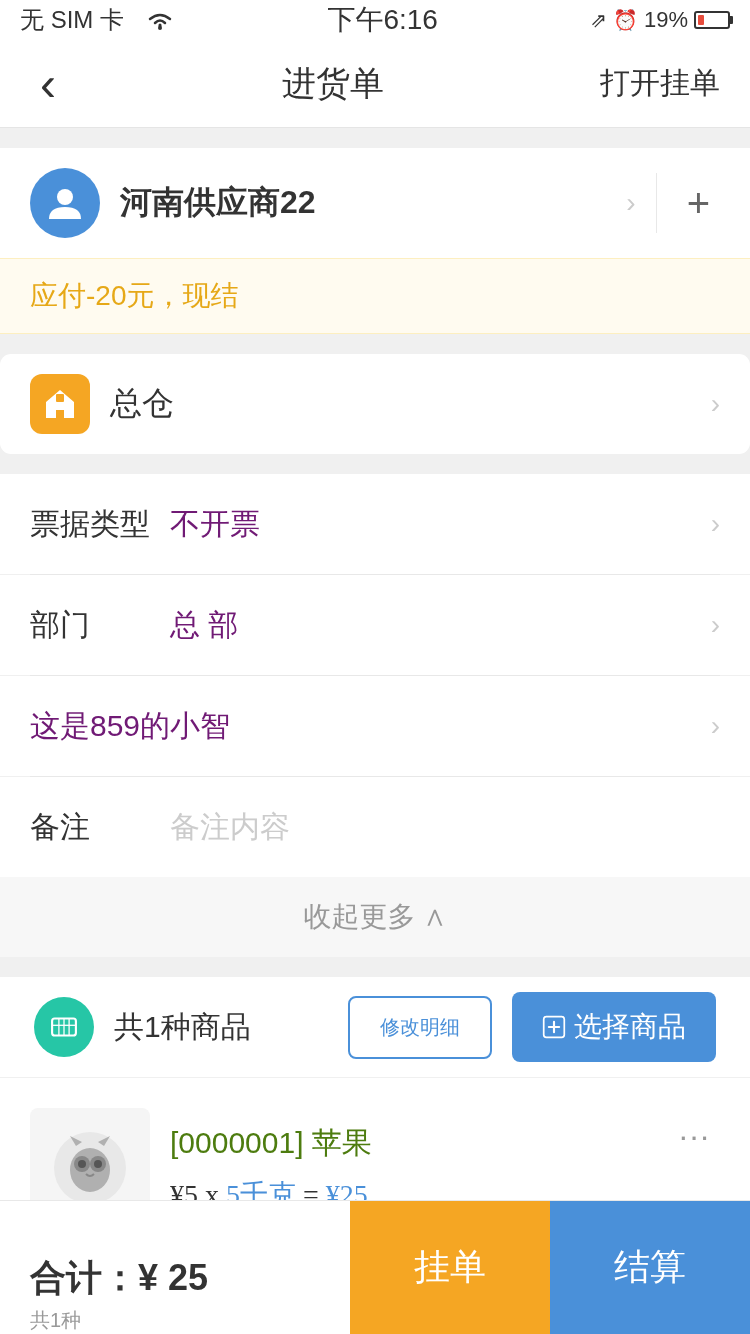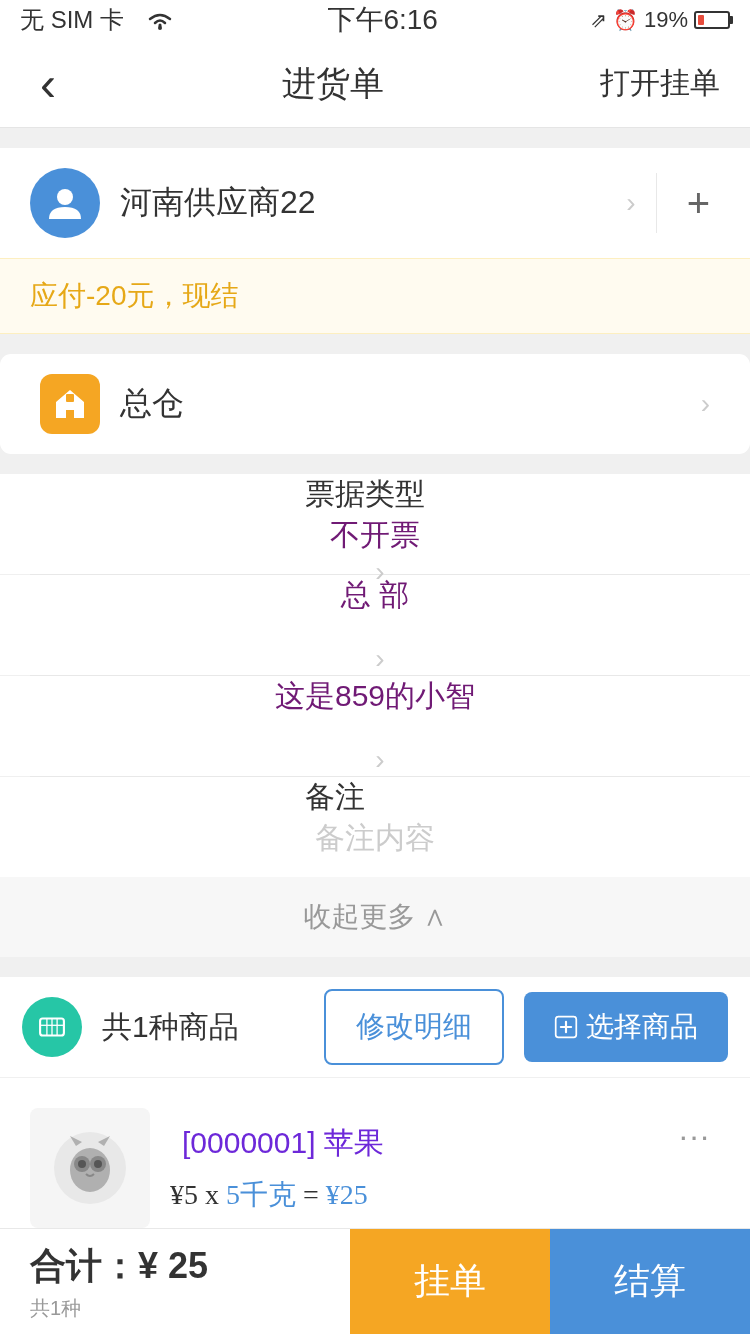--- a/index.html
+++ b/index.html
@@ -87,20 +87,21 @@
       background: #4a90d9;
       display: flex; align-items: center; justify-content: center;
       margin-right: 20px;
       flex-shrink: 0;
     }
     .supplier-avatar svg { width: 40px; height: 40px; }
     .supplier-name {
       font-size: 32px;
       color: #333;
       flex: 1;
+      font-weight: bold;
     }
     .vertical-divider {
       width: 1px; height: 60px; background: #e8e8e8; margin: 0 20px;
     }
     .supplier-add {
       font-size: 40px; color: #666; padding: 10px;
     }
     .chevron-right {
       color: #ccc; font-size: 28px; margin-left: 10px;
     }
@@ -113,21 +114,21 @@
       color: #e6a817;
       border-top: 1px solid #fdefc0;
       border-bottom: 1px solid #fdefc0;
     }
 
     
     .warehouse-section {
       background: #fff;
       display: flex;
       align-items: center;
-      padding: 0 40px;
+      padding: 0 30px;
       height: 100px;
       border-radius: 11px;
     }
     .warehouse-icon {
       width: 60px; height: 60px;
       border-radius: 12px;
       background: #f5a623;
       display: flex; align-items: center; justify-content: center;
       margin-right: 20px;
       flex-shrink: 0;
@@ -136,21 +137,20 @@
       font-size: 32px; color: #333; flex: 1;
     }
 
     
     .form-row {
       background: #fff;
       display: flex;
       align-items: center;
       padding: 0 30px;
       height: 100px;
-      flex-direction: column;
     }
     .form-label {
       font-size: 30px;
       color: #333;
       width: 140px;
       flex-shrink: 0;
     }
     .form-value {
       font-size: 30px;
       color: #701a75;
@@ -173,21 +173,21 @@
       color: #999;
       cursor: pointer;
       text-align: center;
     }
 
     
     .products-header {
       background: #fff;
       display: flex;
       align-items: center;
-      padding: 0 22px;
+      padding: 0 34px;
       height: 100px;
       gap: 20px;
     }
     .products-icon {
       width: 60px; height: 60px;
       border-radius: 50%;
       background: #26c6a6;
       display: flex; align-items: center; justify-content: center;
       flex-shrink: 0;
     }
@@ -195,21 +195,21 @@
       font-size: 30px;
       color: #333;
       flex: 1;
     }
     .btn-outline {
       border: 2px solid #4a90d9;
       color: #4a90d9;
       background: #fff;
       padding: 16px 30px;
       border-radius: 8px;
-      font-size: 29px;
+      font-size: 20px;
       cursor: pointer;
     }
     .btn-filled {
       background: #4a90d9;
       color: #fff;
       border: none;
       padding: 16px 30px;
       border-radius: 8px;
       font-size: 28px;
       cursor: pointer;
@@ -226,36 +226,36 @@
       border-top: 1px solid #f0f0f0;
     }
     .product-thumbnail {
       width: 120px; height: 120px;
       background: #f5f5f5;
       border-radius: 8px;
       display: flex; align-items: center; justify-content: center;
       flex-shrink: 0;
     }
     .product-info { flex: 1; }
-    .product-name { font-size: 30px; color: #6d28d9; margin-bottom: 12px; margin-left: 12px; }
+    .product-name { font-size: 30px; color: #4d7c0f; margin-bottom: 12px; }
     .product-price { font-size: 28px; color: #333; font-family: Liberation Serif, serif; }
     .price-blue { color: #4a90d9; }
     .product-more {
       color: #999; font-size: 32px; padding: 10px;
       align-self: flex-start;
     }
 
     
     .footer {
       position: fixed;
       bottom: 0; left: 0; width: 750px;
-      height: 106px;
-      background: #fff;
-      display: flex;
-      align-items: center;
+      height: 134px;
+      background: #fff;
+      display: flex;
+      align-items: flex-end;
       border-top: 1px solid #e8e8e8;
     }
     .footer-total {
       flex: 1;
       padding: 0 30px;
     }
     .footer-total-main { font-size: 32px; color: #333; }
     .footer-total-main span { font-size: 36px; font-weight: bold; }
     .footer-total-sub { font-size: 20px; color: #999; margin-top: 4px; }
     .footer-btn {
@@ -334,20 +334,21 @@
 
 <div class="form-row">
   <span class="form-label">票据类型</span>
   <span class="form-value">不开票</span>
   <span class="chevron-right">›</span>
 </div>
 
 <div class="thin-divider"></div>
 
 <div class="form-row">
+  <span class="form-label">部门</span>
   <span class="form-value">总 部</span>
   <span class="chevron-right">›</span>
 </div>
 
 <div class="thin-divider"></div>
 
 <div class="form-row">
   <span class="form-value">这是859的小智</span>
   <span class="chevron-right">›</span>
 </div>

